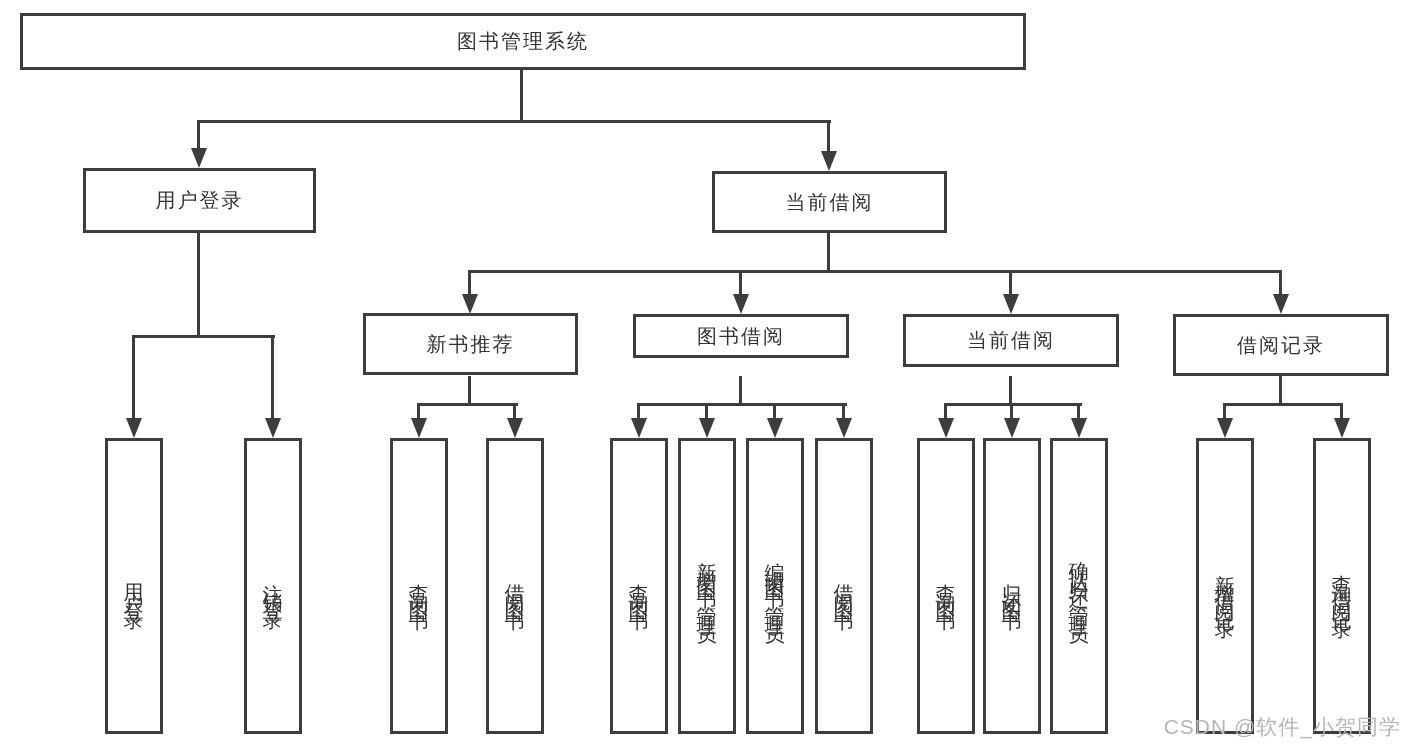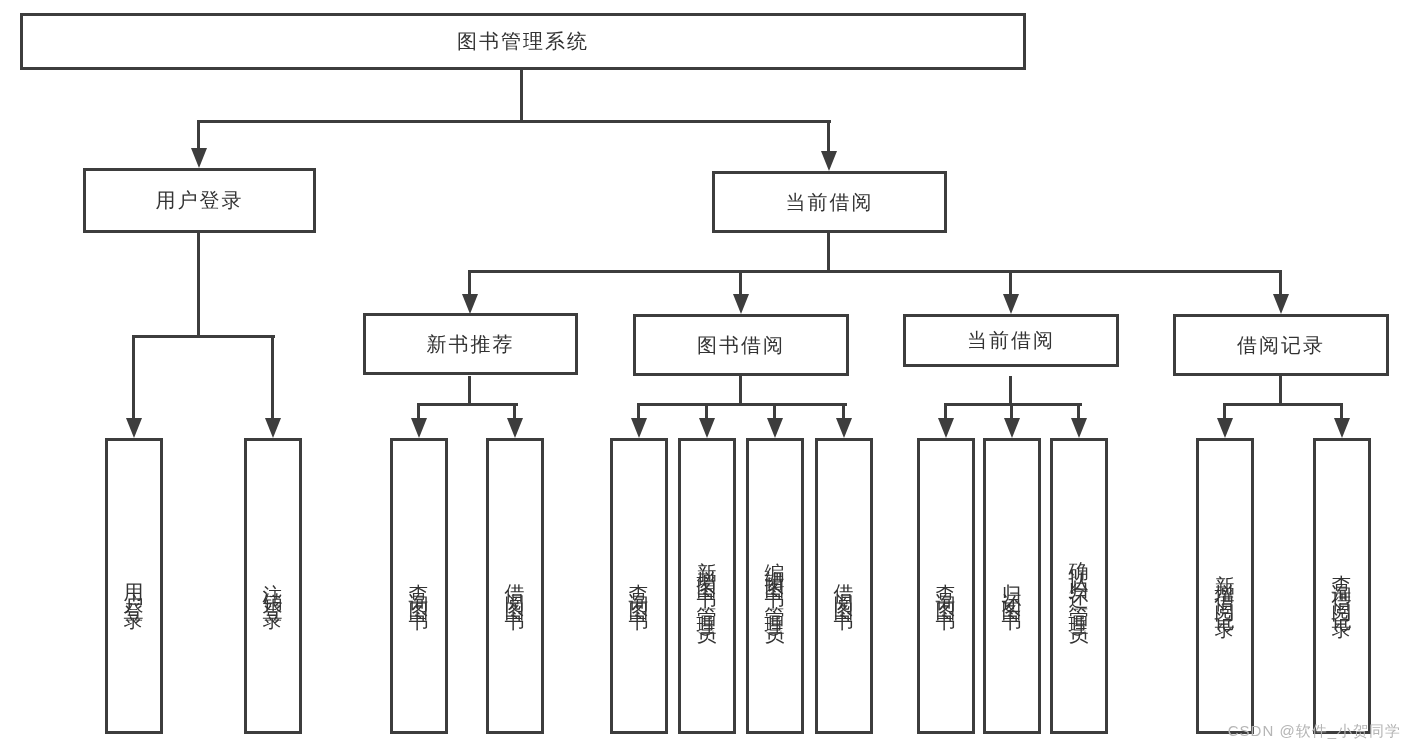--- a/index.html
+++ b/index.html
@@ -48,21 +48,21 @@
     position:absolute;
     width:0;height:0;
     border-left:8px solid transparent;
     border-right:8px solid transparent;
     border-top:20px solid var(--line);
   }
   .watermark{
     position:absolute;
     right:4px;
     bottom:6px;
-    font-size:15px;
+    font-size:21px;
     color:var(--watermark);
     letter-spacing:1px;
     white-space:nowrap;
   }
 </style>
 </head>
 <body>
 
 <div class="canvas">
 
@@ -98,21 +98,21 @@
   <div class="line" style="left:739px;top:270px;width:3px;height:24px"></div>
   <div class="arrowhead" style="left:733px;top:294px"></div>
   <div class="line" style="left:1009px;top:270px;width:3px;height:24px"></div>
   <div class="arrowhead" style="left:1003px;top:294px"></div>
   <div class="line" style="left:1279px;top:270px;width:3px;height:24px"></div>
   <div class="arrowhead" style="left:1273px;top:294px"></div>
 
   <div class="node hnode" style="left:363px;top:313px;width:215px;height:62px">
     <span>新书推荐</span>
   </div>
-  <div class="node hnode" style="left:633px;top:314px;width:216px;height:62px">
+  <div class="node hnode" style="left:633px;top:314px;width:216px;height:44px">
     <span>图书借阅</span>
   </div>
   <div class="node hnode" style="left:903px;top:314px;width:216px;height:53px">
     <span>当前借阅</span>
   </div>
   <div class="node hnode" style="left:1173px;top:314px;width:216px;height:62px">
     <span>借阅记录</span>
   </div>
 
   <div class="line" style="left:468px;top:376px;width:3px;height:30px"></div>

